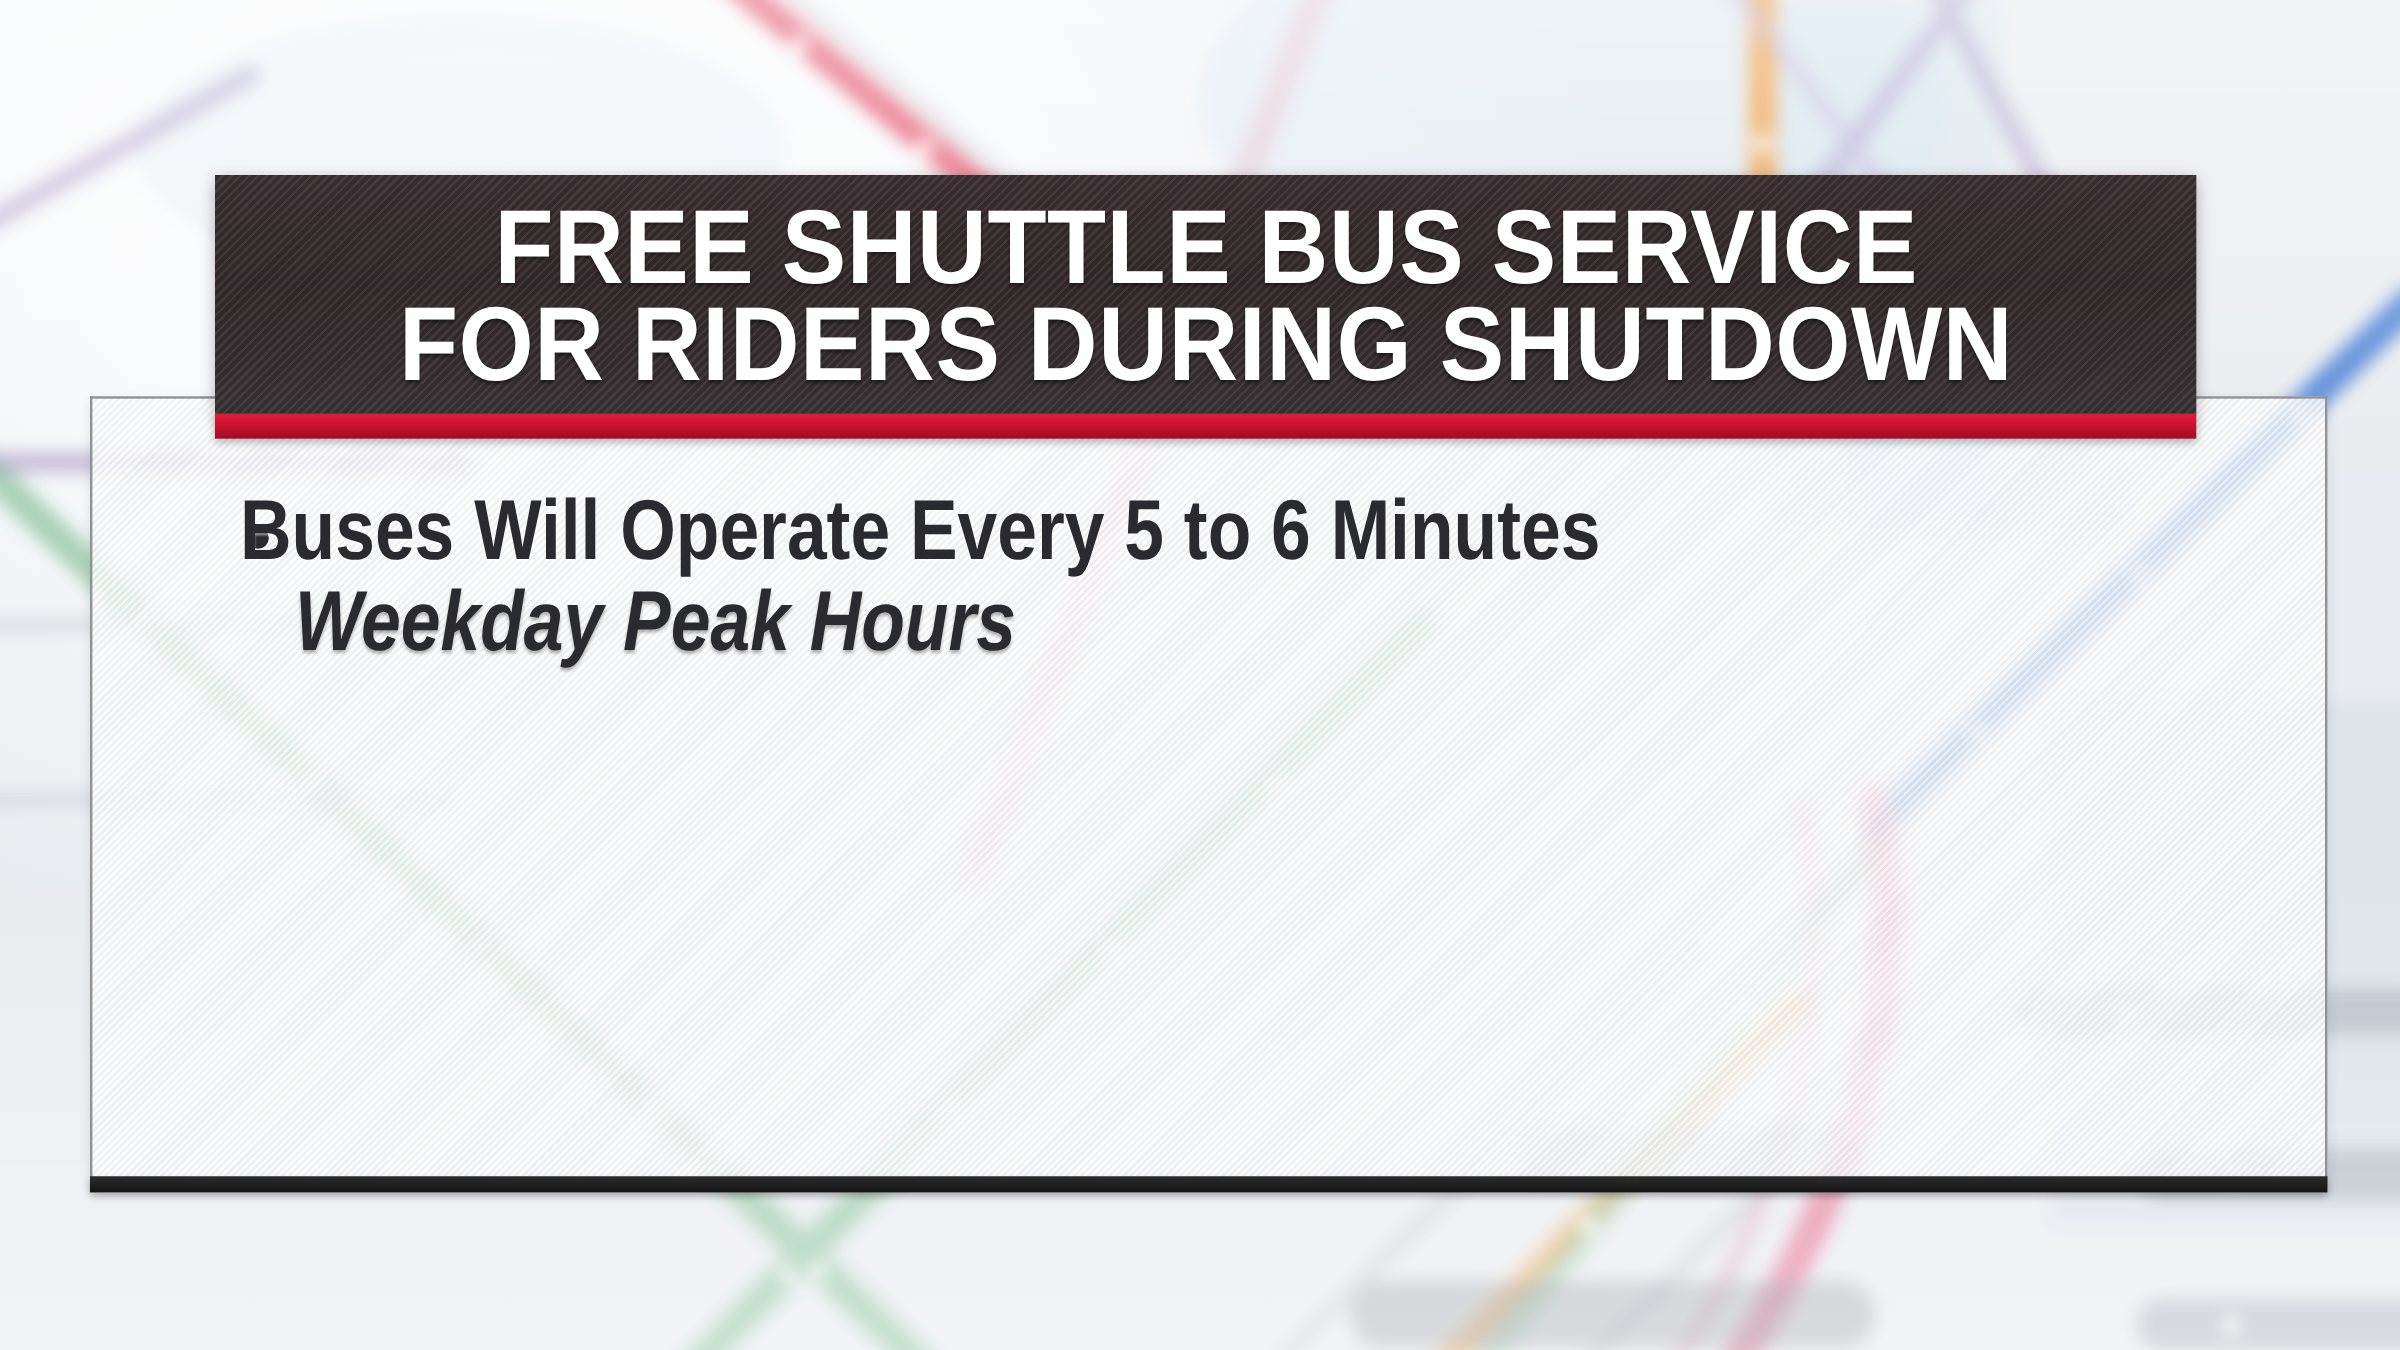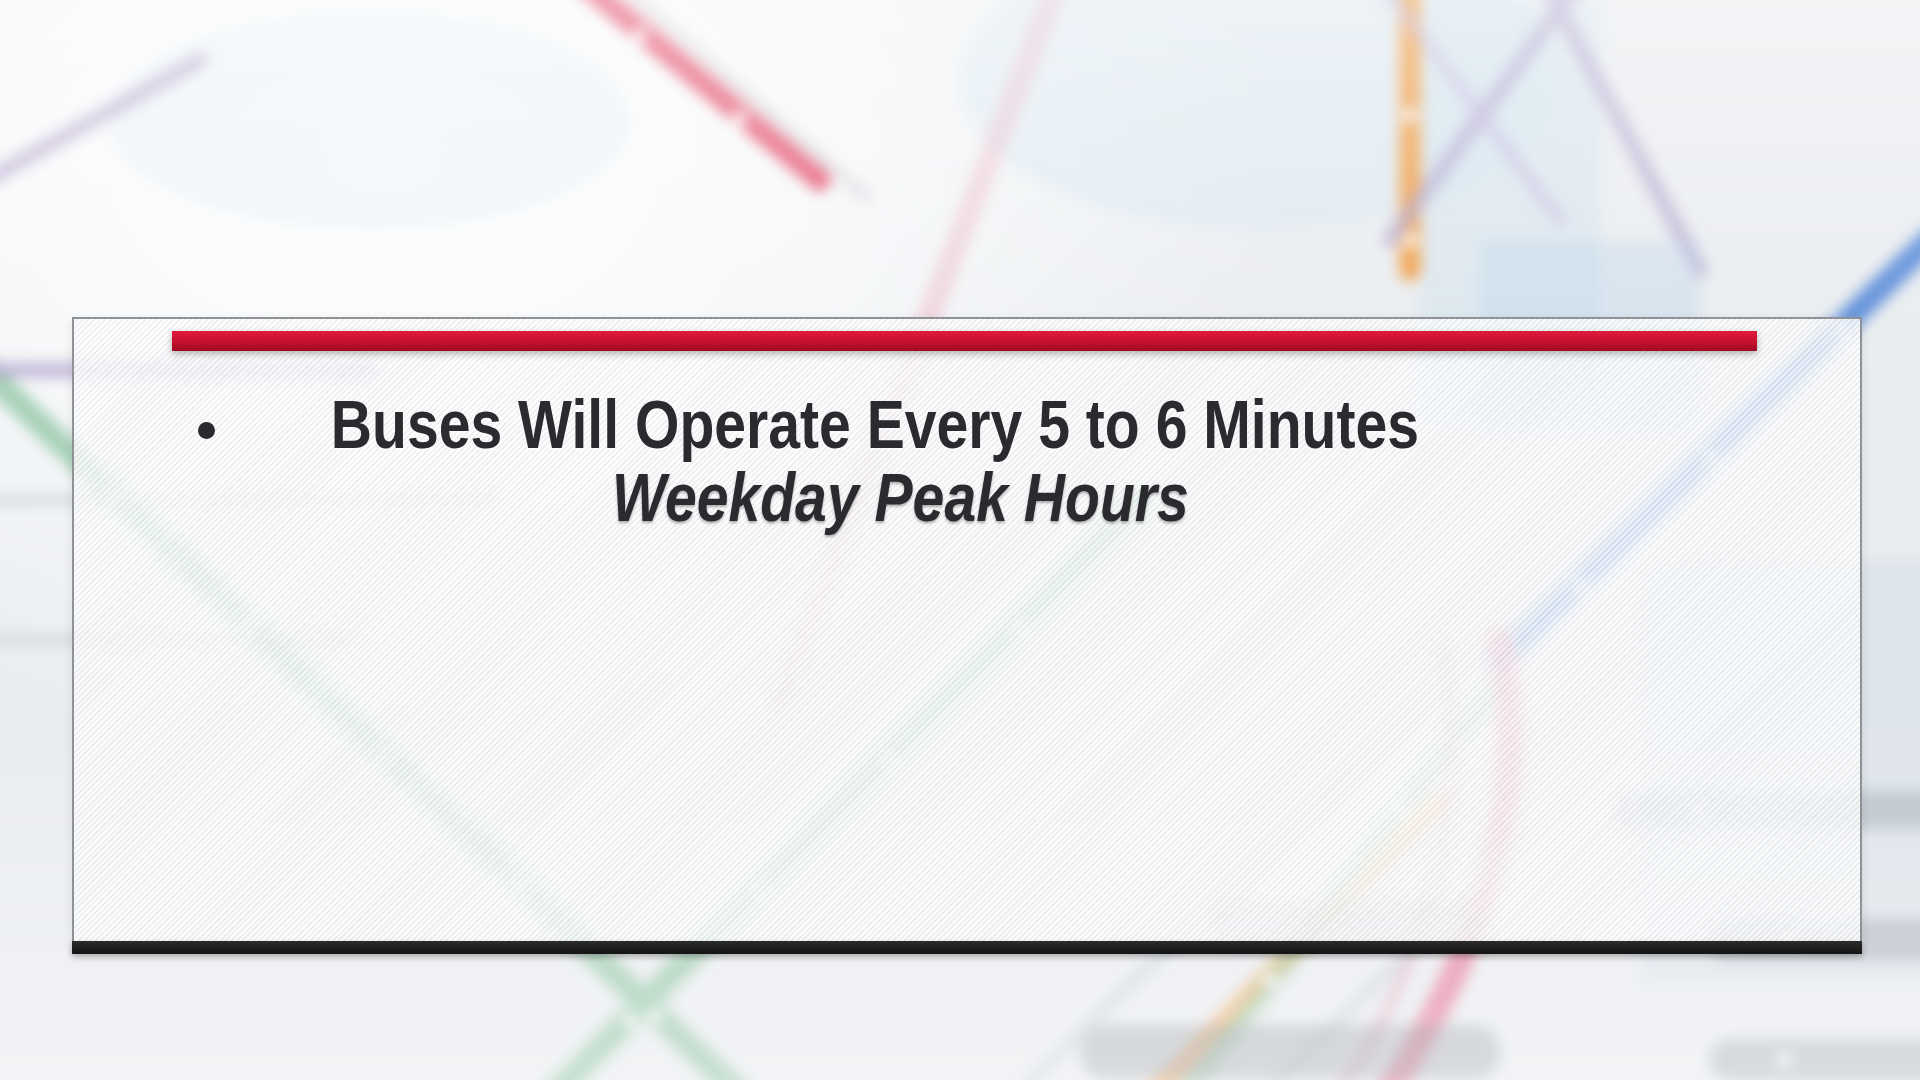--- a/index.html
+++ b/index.html
@@ -151,21 +151,20 @@
   
   .bullets {
     position: absolute;
     left: 72px;
     top: 360px;
     width: 1786px;
     height: 580px;
     padding: 28px 40px 0 120px;
     box-sizing: border-box;
     z-index: 3;
-    text-align: center;
   }
   .bullet-group { position: relative; margin-bottom: 72px; }
   .bullet-group:last-child { margin-bottom: 0; }
 
   .bullet-dot {
     position: absolute;
     left: 6px;
     top: 34px;
     width: 17px;
     height: 17px;
@@ -326,16 +325,22 @@
       <span class="bullet-dot"></span>
       <div class="bullet-main">Buses Will Operate Every 5 to 6 Minutes</div>
       <div class="bullet-sub">Weekday Peak Hours</div>
     </div>
 
 
   </div>
 
   <div class="panel-footbar"></div>
 
+  <div class="banner">
+    <div class="banner-inner">
+      <div class="banner-line l1">FREE SHUTTLE BUS SERVICE</div>
+      <div class="banner-line l2">FOR RIDERS DURING SHUTDOWN</div>
+    </div>
+  </div>
 
   <div class="accent-bar"></div>
 
 </div>
 
 </body></html>

